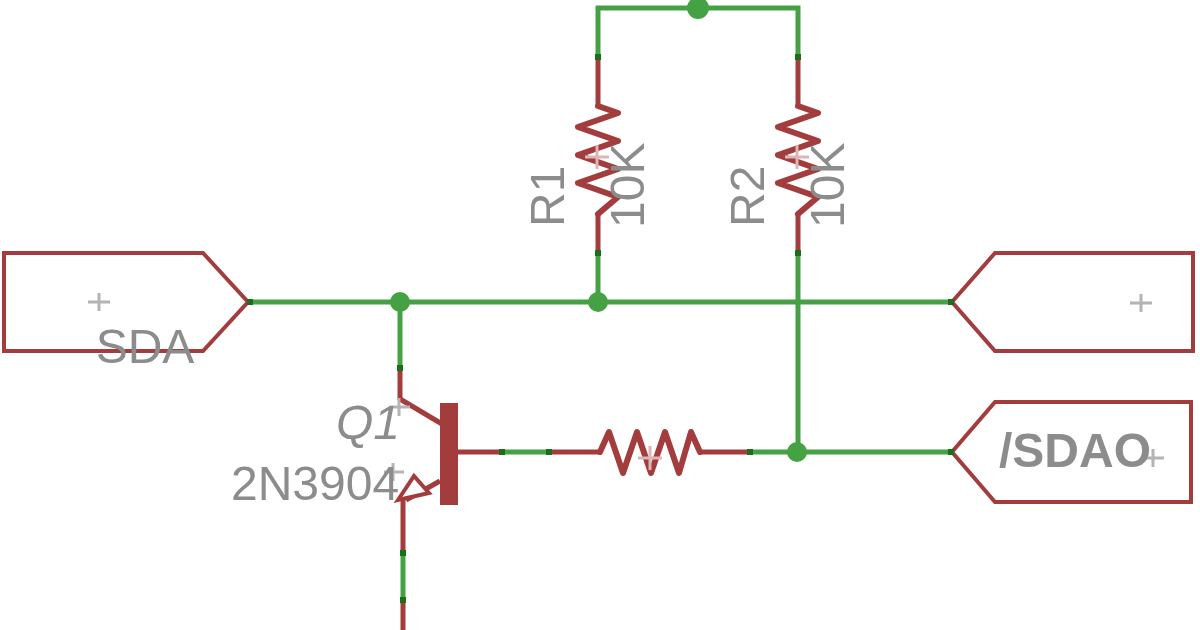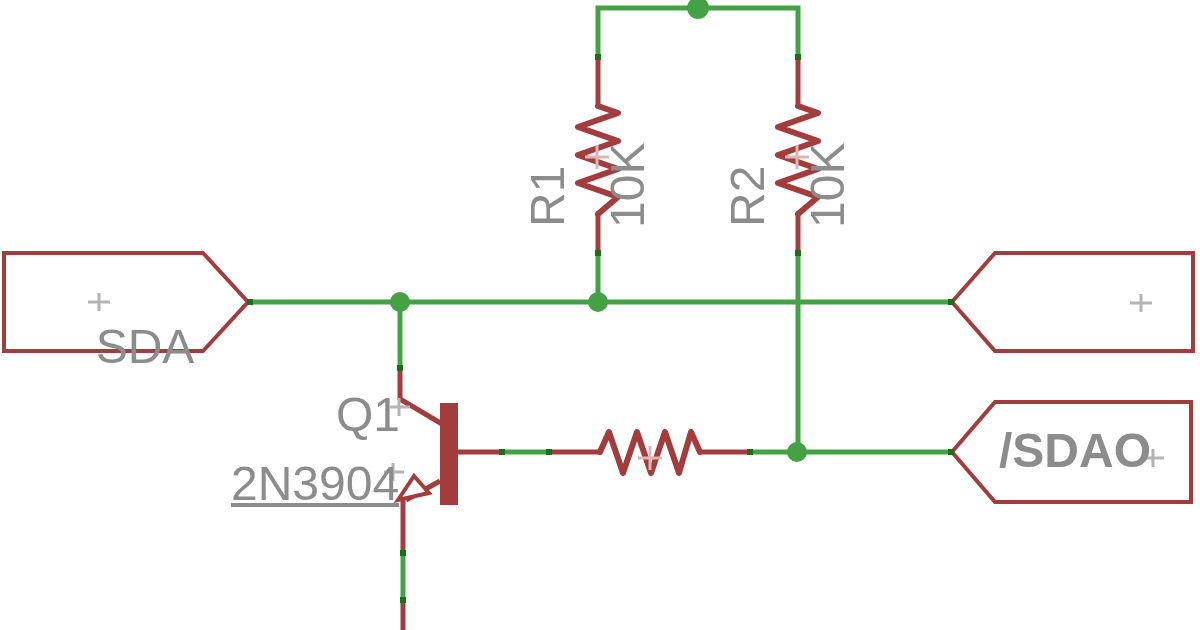--- a/index.html
+++ b/index.html
@@ -106,22 +106,22 @@
     </g>
 
     <path class="crossg" d="M88,302h22 M99,293v18"></path>
     <path class="crossg" d="M1130,303h22 M1141,294v18"></path>
     <path class="crossg" d="M1142,458h22 M1153,449v18"></path>
   </svg>
 
   <div class="stext ctr" style="left:50px;top:279px;width:190px;margin-top:44px;">SDA</div>
   <div class="stext ctr" style="left:975px;top:427px;width:200px;font-weight:bold;">/SDAO</div>
 
-  <div class="stext" style="left:336px;top:391px;">Q1</div>
-  <div class="stext" style="left:231px;top:460px;text-decoration:underline;">2N3904</div>
+  <div class="stext" style="left:336px;top:399px;font-style:italic;">Q1</div>
+  <div class="stext" style="left:231px;top:460px;">2N3904</div>
 
   <div class="stext rot" style="left:524px;top:227px;">R1</div>
   <div class="stext rot" style="left:604px;top:228px;">10K</div>
 
   <div class="stext rot" style="left:724px;top:227px;">R2</div>
   <div class="stext rot" style="left:804px;top:228px;">10K</div>
 
 
 </div>
 

